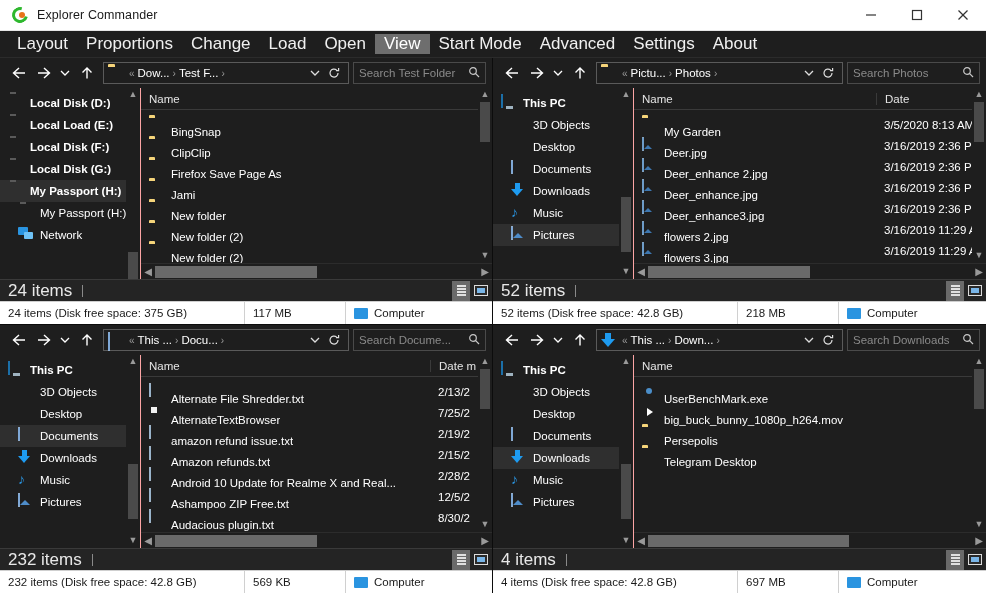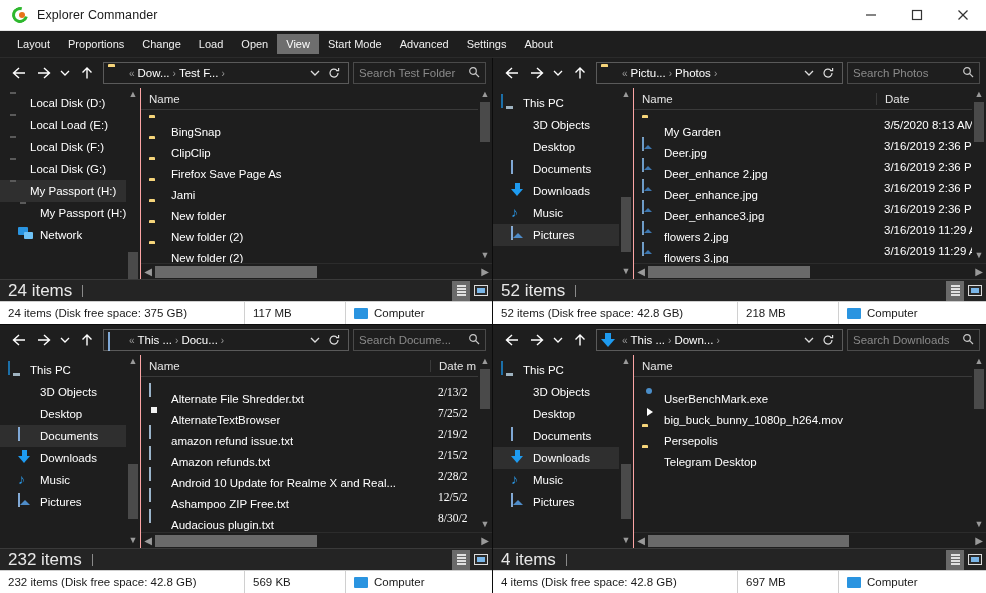--- a/index.html
+++ b/index.html
@@ -35,21 +35,21 @@
     justify-content: center; color: #333; background: transparent;
   }
   .wbtn svg { display: block; }
 
   
   .menubar {
     height: 27px; background: #1e1e1e; display: flex; align-items: center;
     padding-left: 8px; flex: 0 0 27px; border-bottom: 1px solid #2b2b2b;
   }
   .menuitem {
-    font-size: 11px; color: #f0f0f0; padding: 3px 9px; line-height: 14px;
+    font-size: 17px; color: #f0f0f0; padding: 3px 9px; line-height: 14px;
     white-space: nowrap;
   }
   .menuitem.active { background: #6e6e6e; color: #ffffff; }
 
   
   .grid { flex: 1; display: grid; grid-template-columns: 493px 493px;
           grid-template-rows: 267px 268px; }
   .pane { display: flex; flex-direction: column; overflow: hidden;
           border-right: 1px solid #0c0c0c; border-bottom: 1px solid #0c0c0c;
           background: #1e1e1e; }
@@ -108,21 +108,21 @@
   .searchbox .mag { color: #c8c8c8; }
 
   
   .ex-body { flex: 1; display: flex; overflow: hidden; min-height: 0; }
   .sidebar { width: 140px; flex: 0 0 140px; background: #1e1e1e;
              padding-top: 4px; overflow: hidden; position: relative; }
   .side-item { height: 22px; display: flex; align-items: center;
                padding-left: 18px; font-size: 11.5px; color: #ffffff;
                white-space: nowrap; }
   .side-item.sel { background: #2f2f2f; }
-  .side-item.indent { padding-left: 8px; }
+  .side-item.indent { padding-left: 8px; font-weight: bold; }
   .side-ico { width: 16px; height: 16px; margin-right: 6px; flex: 0 0 16px;
               position: relative; }
   .ico-drive { width:15px; height:11px; background: linear-gradient(#d9d9d9,#9a9a9a);
                border-radius: 2px; margin-top: 3px; position: relative; }
   .ico-drive:after { content:""; position:absolute; left:2px; bottom:1px;
                      width:6px; height:2px; background:#5a5a5a; }
   .ico-pc { width:15px; height:11px; background:#2a94e0; border-radius:1px;
             margin-top:2px; position:relative; border:1px solid #1b6fa8; }
   .ico-pc:after { content:""; position:absolute; left:4px; top:11px; width:7px;
                   height:3px; background:#9fb3c0; }
@@ -168,21 +168,21 @@
   .fl-col.name { flex: 1; }
   .fl-col.date { flex: 0 0 110px; border-left: 1px solid #3a3a3a; }
   .fl-col.date-narrow { flex: 0 0 62px; border-left: 1px solid #3a3a3a; }
   .fl-rows { flex: 1; overflow: hidden; padding-top: 4px; }
   .fl-row { height: 21px; display: flex; align-items: center; font-size: 11.5px;
             color: #ffffff; white-space: nowrap; }
   .fl-row .nm { flex: 1; display: flex; align-items: center; padding-left: 8px;
                 overflow: hidden; min-width: 0; }
   .fl-row .nm span.t { overflow: hidden; text-overflow: ellipsis; margin-top: 14px; }
   .fl-row .dt { flex: 0 0 110px; padding-left: 8px; overflow: hidden; margin-left: 7px; }
-  .fl-row .dt-narrow { flex: 0 0 62px; padding-left: 8px; overflow: hidden; font-family: Liberation Serif, serif; }
+  .fl-row .dt-narrow { flex: 0 0 62px; padding-left: 8px; overflow: hidden; }
   .fi { width: 16px; height: 16px; margin-right: 6px; flex: 0 0 16px;
         position: relative; }
   .fi-folder { width:14px; height:11px; background:#f5d47a; border-radius:1px;
                margin-top:3px; position:relative; }
   .fi-folder:before { content:""; position:absolute; left:0; top:-2px; width:6px;
                       height:3px; background:#f5d47a; border-radius:1px 1px 0 0; }
   .fi-img { width:14px; height:11px; background:#cfe0ef; border:1px solid #6d9cc9;
             margin-top:3px; position:relative; border-radius:1px; }
   .fi-img:after { content:""; position:absolute; left:1px; bottom:1px; width:0;
                   height:0; border-left:4px solid transparent;

